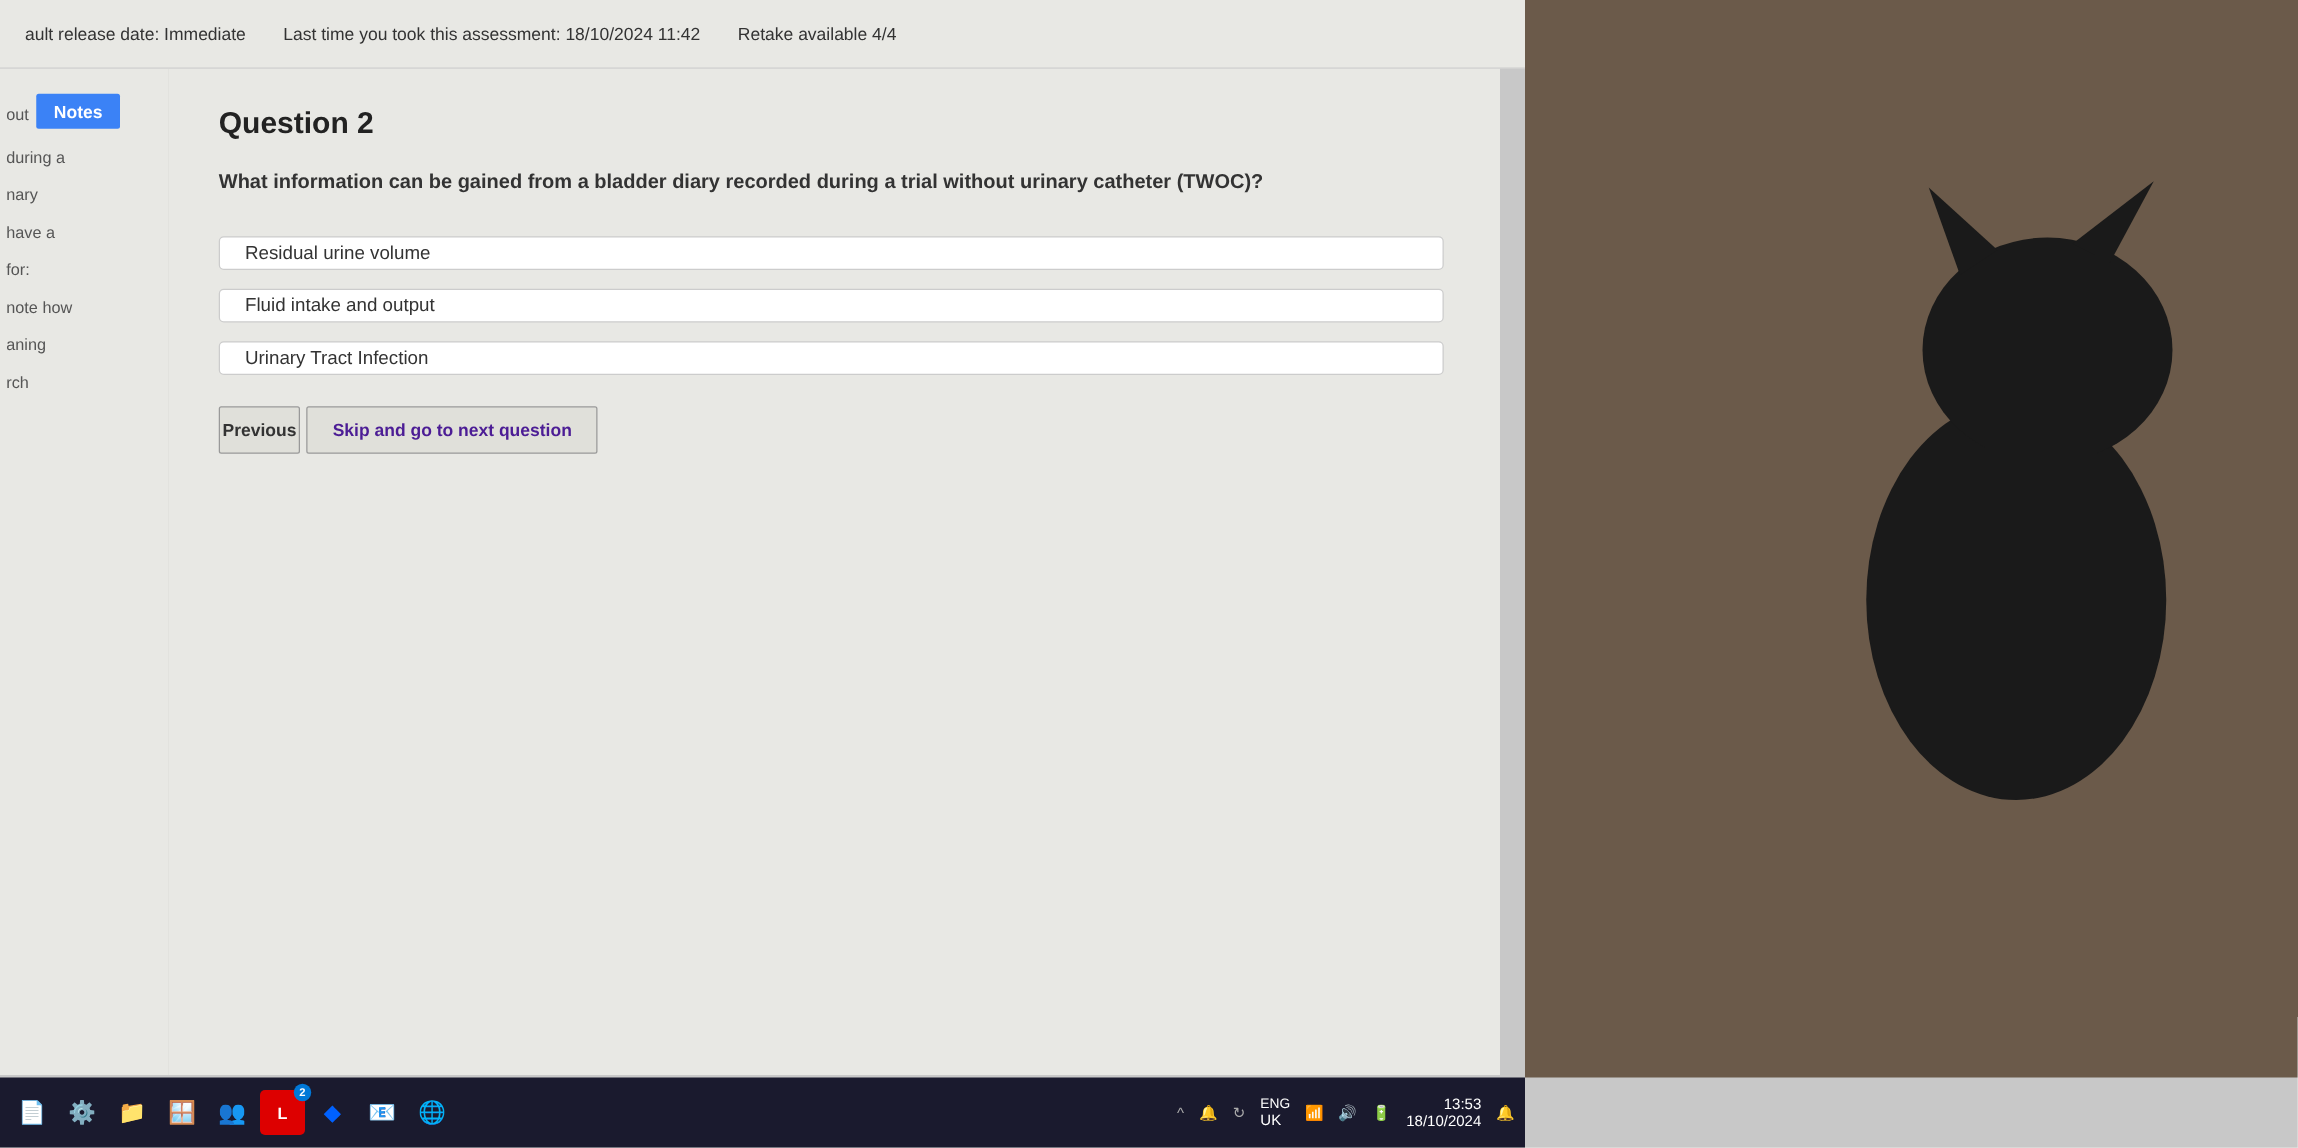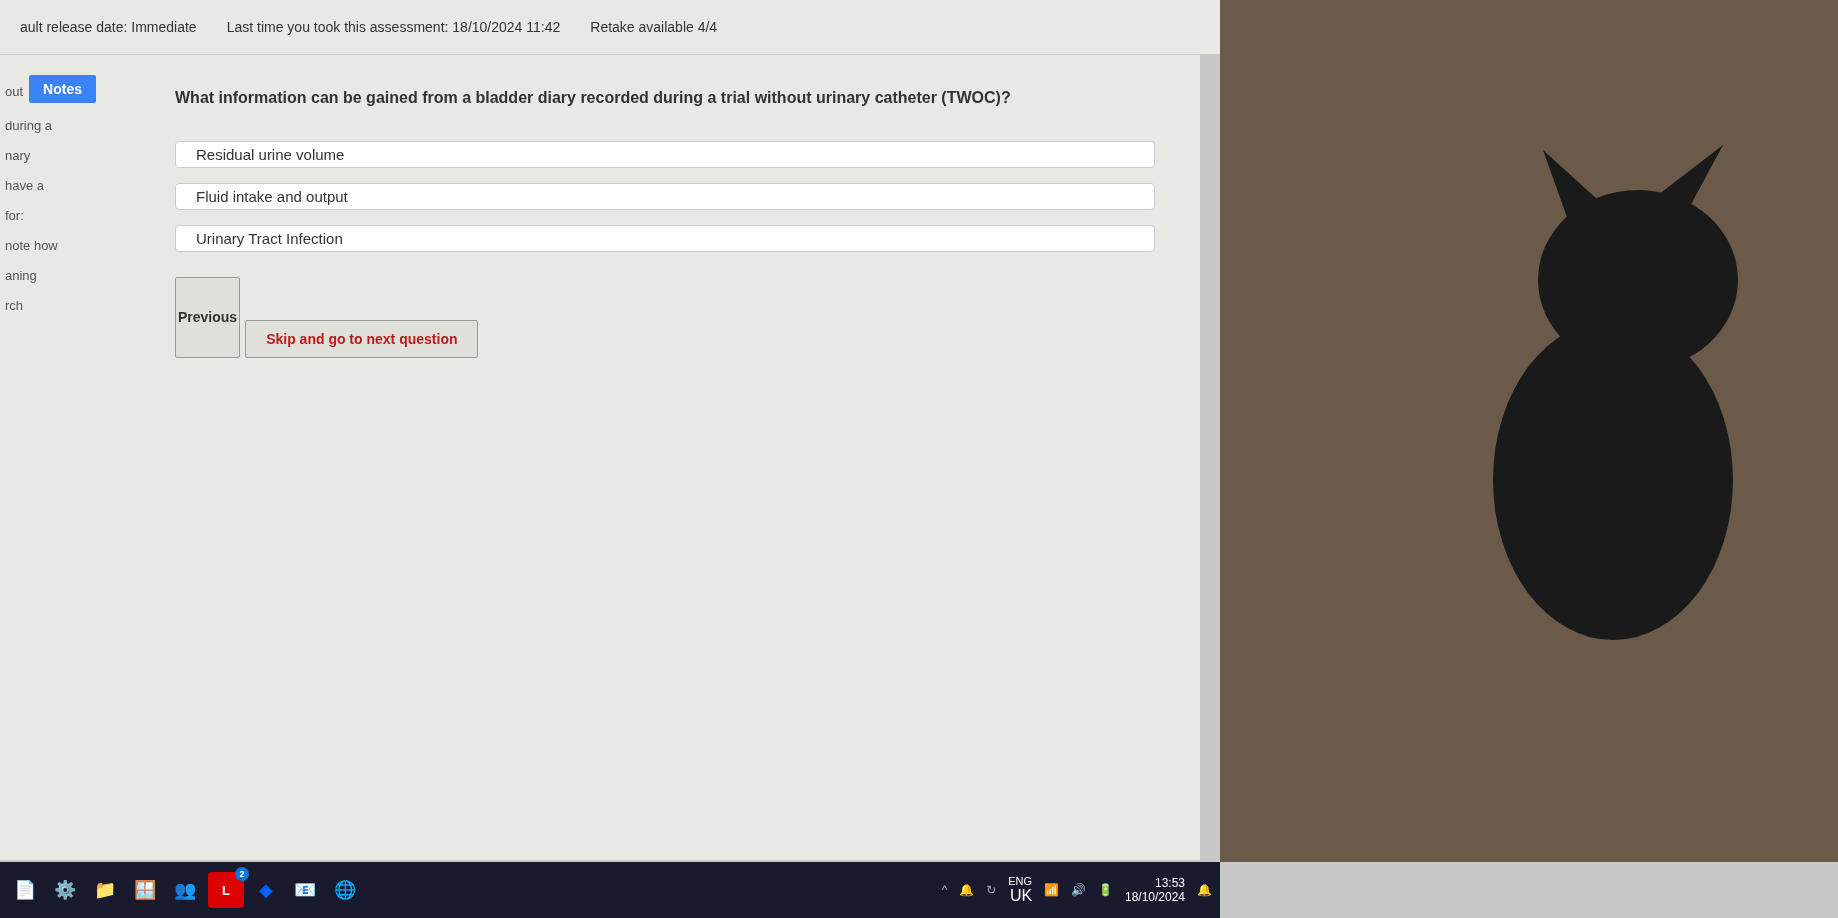--- a/index.html
+++ b/index.html
@@ -110,22 +110,21 @@
     }
 
     .btn-skip {
       background: #e0e0da;
       border: 1px solid #999;
       padding: 10px 20px;
       font-size: 14px;
       font-weight: bold;
       cursor: pointer;
       border-radius: 2px;
-      color: #b91c1c;
-      margin-top: 43px;
+      color: #4c1d95;
     }
 
     .scrollbar-area {
       position: absolute;
       top: 55px;
       right: 0;
       width: 18px;
       height: calc(860px - 55px);
       background: #ccc;
     }
@@ -223,20 +222,21 @@
   <div class="partial-text">during a</div>
   <div class="partial-text">nary</div>
   <div class="partial-text">have a</div>
   <div class="partial-text">for:</div>
   <div class="partial-text">note how</div>
   <div class="partial-text">aning</div>
   <div class="partial-text">rch</div>
 </div>
 
 <div class="content-area">
+  <h2 class="question-title">Question 2</h2>
   <p class="question-text">What information can be gained from a bladder diary recorded during a trial without urinary catheter (TWOC)?</p>
 
   <div class="answer-option">
     <span>Residual urine volume</span>
   </div>
   <div class="answer-option">
     <span>Fluid intake and output</span>
   </div>
   <div class="answer-option">
     <span>Urinary Tract Infection</span>
@@ -280,21 +280,21 @@
   <div class="taskbar-icon" style="color:#0061fe;">◆</div>
   <div class="taskbar-icon" style="color:#0078d4;">📧</div>
   <div class="taskbar-icon" style="color:#0078d7;">🌐</div>
 
   <div class="taskbar-right">
     <span style="color:#aaa;">^</span>
     <span style="color:#aaa;">🔔</span>
     <span style="color:#aaa;">↻</span>
     <div>
       <div style="color:white;font-size:11px;">ENG</div>
-      <div style="color:white;font-size:16px;text-align:right;">UK</div>
+      <div style="color:white;font-size:12px;">UK</div>
     </div>
     <span style="color:#aaa;">📶</span>
     <span style="color:#aaa;">🔊</span>
     <span style="color:#aaa;">🔋</span>
     <div class="taskbar-clock">
       <span>13:53</span>
       <span>18/10/2024</span>
     </div>
     <span style="color:#aaa;">🔔</span>
   </div>

